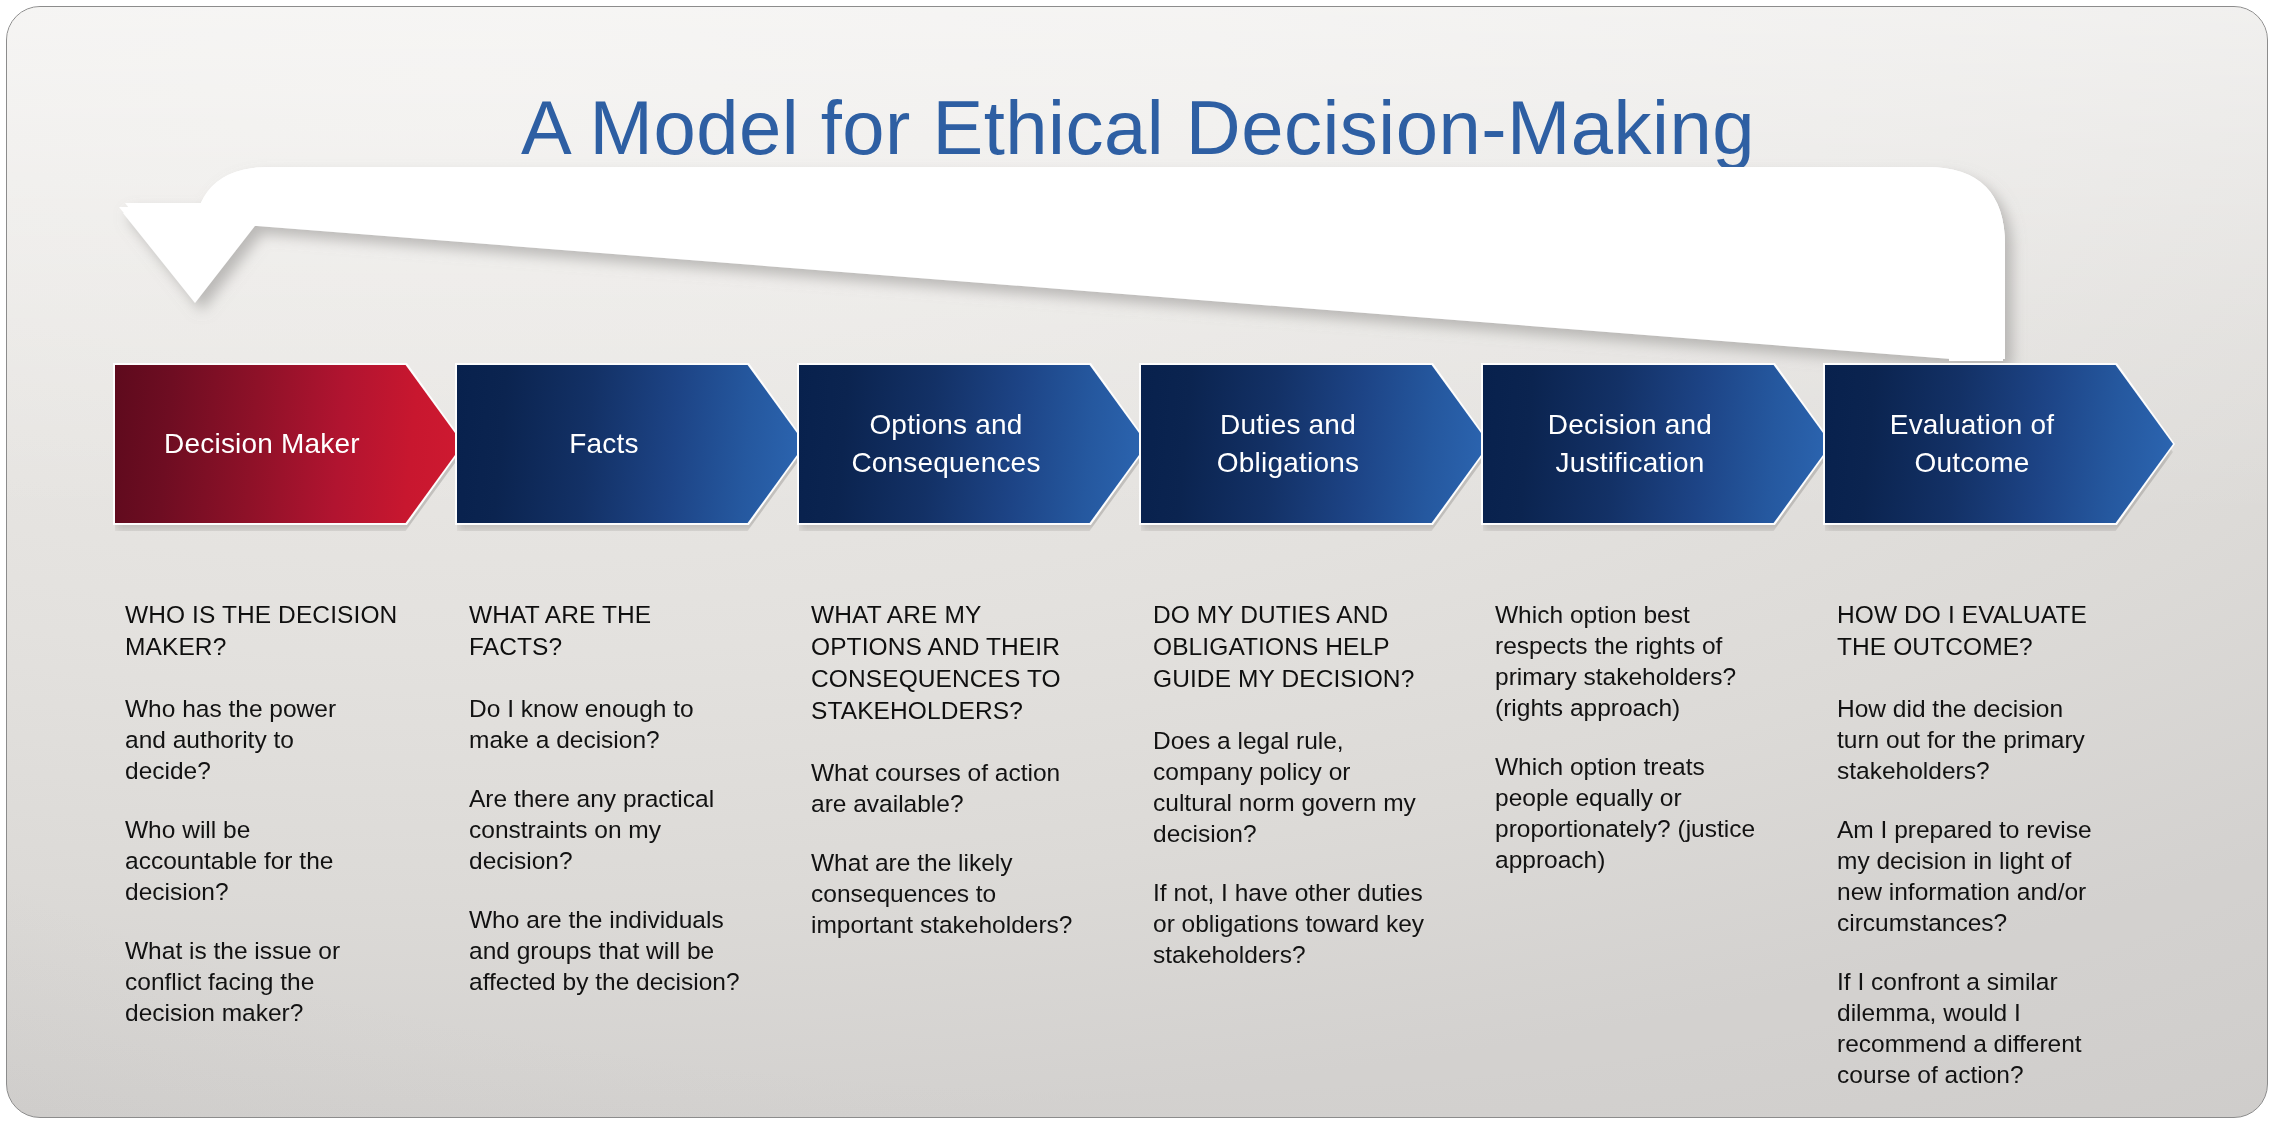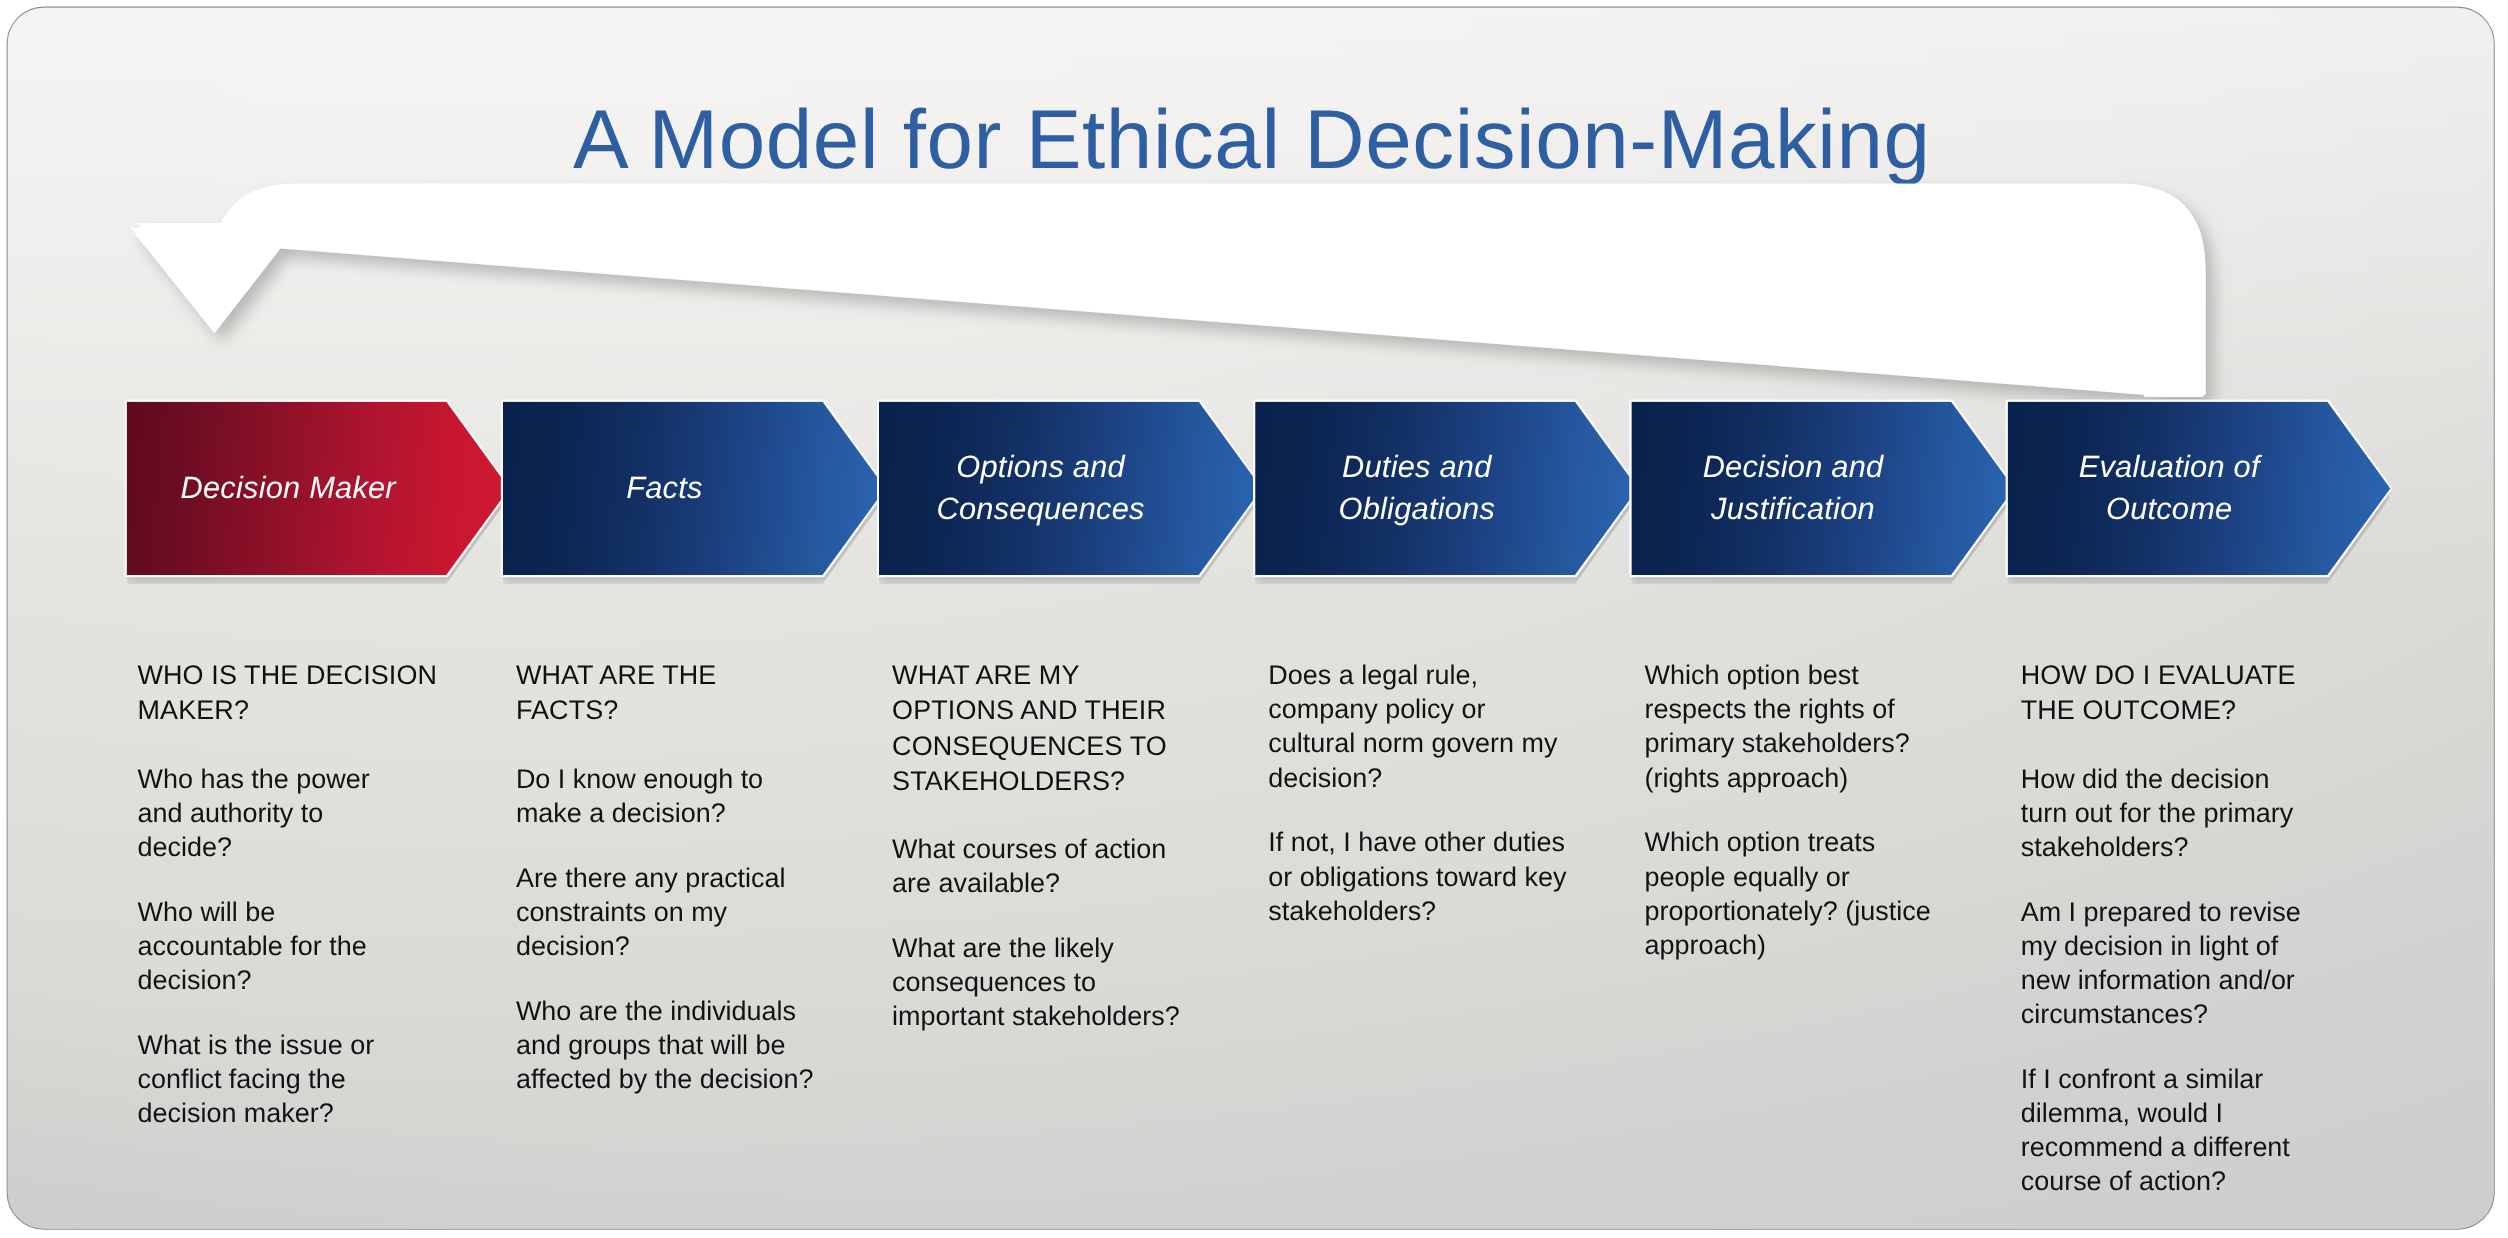--- a/index.html
+++ b/index.html
@@ -68,21 +68,20 @@
     pointer-events: none;
   }
 
   
   #chevron-row {
     position: absolute;
     left: 0;
     top: 358px;
     width: 2262px;
     height: 188px;
-    font-style: italic;
   }
   .chevron {
     position: absolute;
     top: 0;
     height: 158px;
     width: 348px;
     -webkit-clip-path: polygon(0 0, 83.5% 0, 100% 50%, 83.5% 100%, 0 100%);
     clip-path: polygon(0 0, 83.5% 0, 100% 50%, 83.5% 100%, 0 100%);
     display: flex;
     align-items: center;
@@ -312,20 +311,23 @@
 OPTIONS AND THEIR
 CONSEQUENCES TO
 STAKEHOLDERS?</div>
         <div class="col-item">What courses of action
 are available?</div>
         <div class="col-item">What are the likely
 consequences to
 important stakeholders?</div>
       </div>
       <div class="column" style="left: 1146px;">
+        <div class="col-heading">DO MY DUTIES AND
+OBLIGATIONS HELP
+GUIDE MY DECISION?</div>
         <div class="col-item">Does a legal rule,
 company policy or
 cultural norm govern my
 decision?</div>
         <div class="col-item">If not, I have other duties
 or obligations toward key
 stakeholders?</div>
       </div>
       <div class="column" style="left: 1488px;">
         <div class="col-item">Which option best

